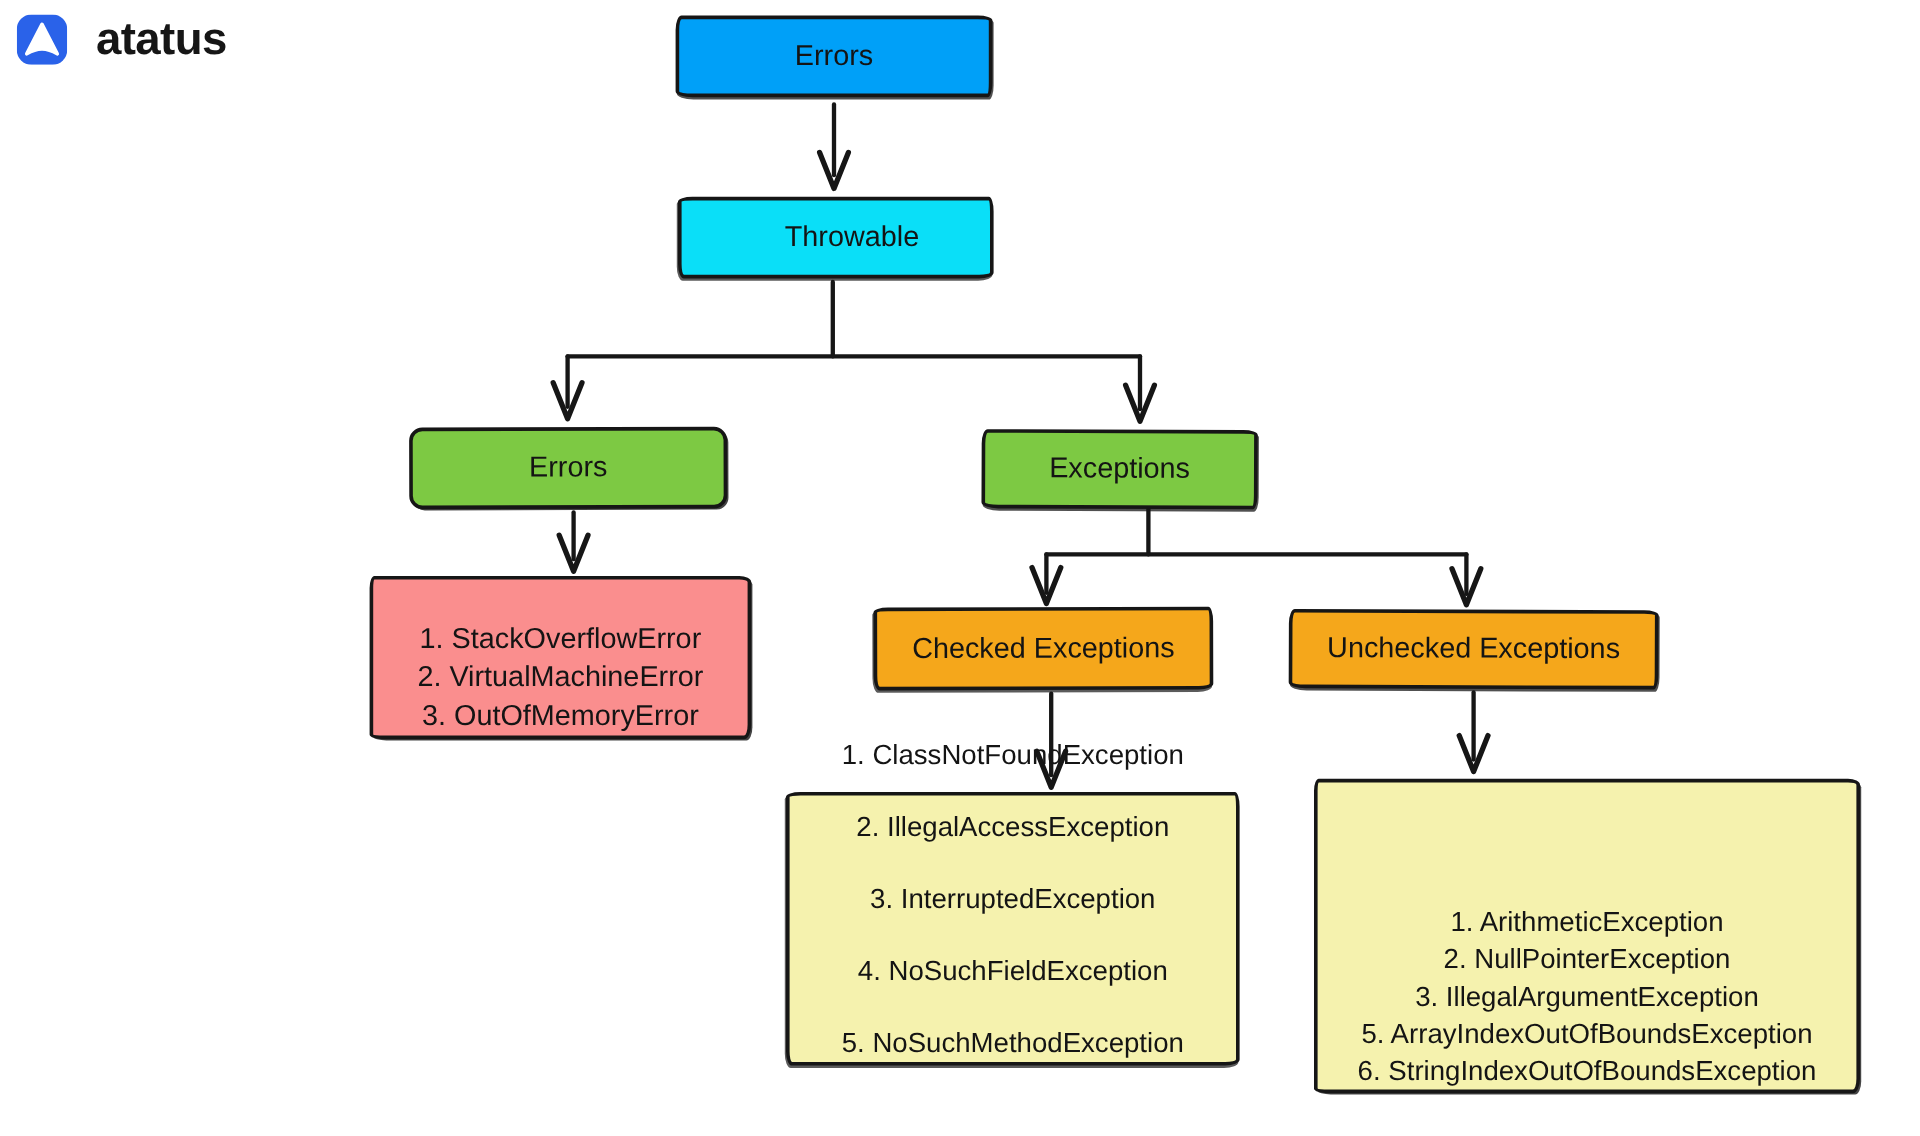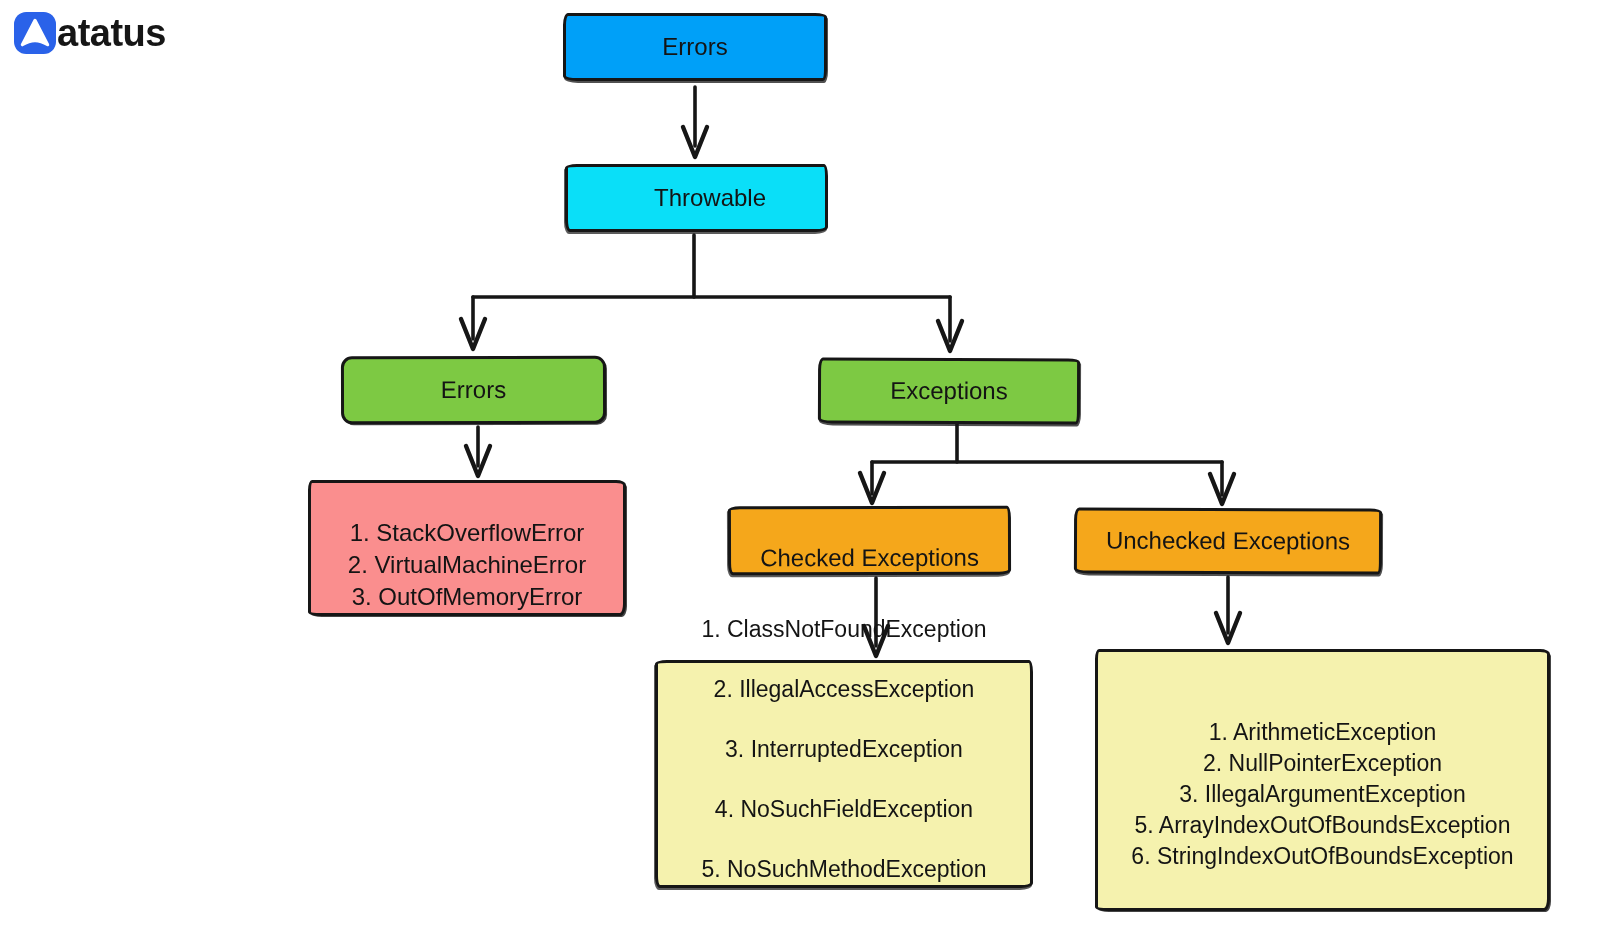--- a/index.html
+++ b/index.html
@@ -5,21 +5,21 @@
   html,body{margin:0;padding:0;}
   body{
     width:1600px;height:947px;position:relative;overflow:hidden;
     background:#ffffff;
     font-family:"Liberation Sans", sans-serif;
     color:#161616;
   }
   
   .brand{position:absolute;left:14px;top:12px;display:flex;align-items:center;}
   .brand .logo{width:42px;height:42px;display:block;}
-  .brand .word{font-size:38px;font-weight:700;letter-spacing:-0.5px;margin-left:1px;line-height:42px;}
+  .brand .word{font-size:38px;font-weight:700;letter-spacing:-0.5px;margin-left:24px;line-height:42px;}
   
   .node{
     position:absolute;
     border:3px solid #161616;
     display:flex;align-items:center;justify-content:center;
     font-size:24px;color:#141414;
     box-sizing:border-box;
     text-align:center;
   }
   .label-node{font-size:24px;}
@@ -99,45 +99,45 @@
 </div>
 
 <div class="node label-node sk2" style="left: 565px; top: 164px; width: 263px; height: 68px; background-color: rgb(10, 223, 248); padding-left: 27px;">
   <span>Throwable</span>
 </div>
 
 <div class="node label-node sk3 r1" style="left: 341px; top: 356px; width: 265px; height: 68px; background-color: rgb(125, 201, 67); border-radius: 11px;">
   <span>Errors</span>
 </div>
 
-<div class="node label-node sk1 r2" style="left: 818px; top: 358px; width: 262px; height: 66px; background-color: rgb(125, 201, 67);">
+<div class="node label-node sk1 r2" style="left: 818px; top: 358px; width: 230px; height: 66px; background-color: rgb(125, 201, 67);">
   <span>Exceptions</span>
 </div>
 
 <div class="node list-node sk3" style="left: 308px; top: 480px; width: 318px; height: 136px; font-size: 24px; line-height: 32px; background-color: rgb(250, 142, 142);">
   <div class="line">1. StackOverflowError</div>
   <div class="line">2. VirtualMachineError</div>
   <div class="line">3. OutOfMemoryError</div>
 </div>
 
-<div class="node label-node sk2 r1" style="left: 728px; top: 506px; width: 283px; height: 69px; background-color: rgb(245, 167, 27); align-items: flex-end;">
+<div class="node label-node sk2 r1" style="left: 728px; top: 506px; width: 283px; height: 69px; background-color: rgb(245, 167, 27);">
   <span>Checked Exceptions</span>
 </div>
 
 <div class="node label-node sk1 r2" style="left: 1074px; top: 508px; width: 308px; height: 66px; background-color: rgb(245, 167, 27);">
   <span>Unchecked Exceptions</span>
 </div>
 
 <div class="node list-node sk2" style="left: 655px; top: 660px; width: 378px; height: 228px; background-color: rgb(245, 242, 174); gap: 29px;">
   <div class="line">1. ClassNotFoundException</div>
   <div class="line">2. IllegalAccessException</div>
   <div class="line">3. InterruptedException</div>
   <div class="line">4. NoSuchFieldException</div>
   <div class="line">5. NoSuchMethodException</div>
 </div>
 
-<div class="node list-node sk3" style="left: 1095px; top: 649px; width: 455px; height: 262px; padding-bottom: 36px; background-color: rgb(245, 242, 174);">
+<div class="node list-node sk3" style="left: 1095px; top: 649px; width: 455px; height: 262px; padding-bottom: 0; background-color: rgb(245, 242, 174);">
   <div class="line">1. ArithmeticException</div>
   <div class="line">2. NullPointerException</div>
   <div class="line">3. IllegalArgumentException</div>
   <div class="line">5. ArrayIndexOutOfBoundsException</div>
   <div class="line">6. StringIndexOutOfBoundsException</div>
 </div>
 
 </body></html>

